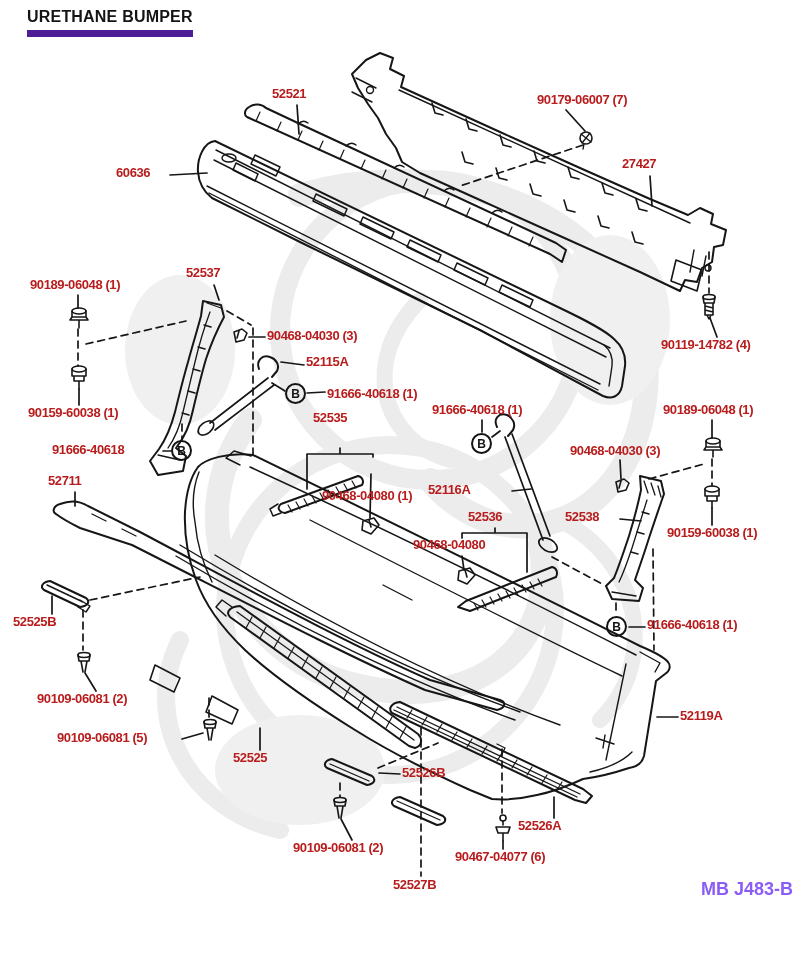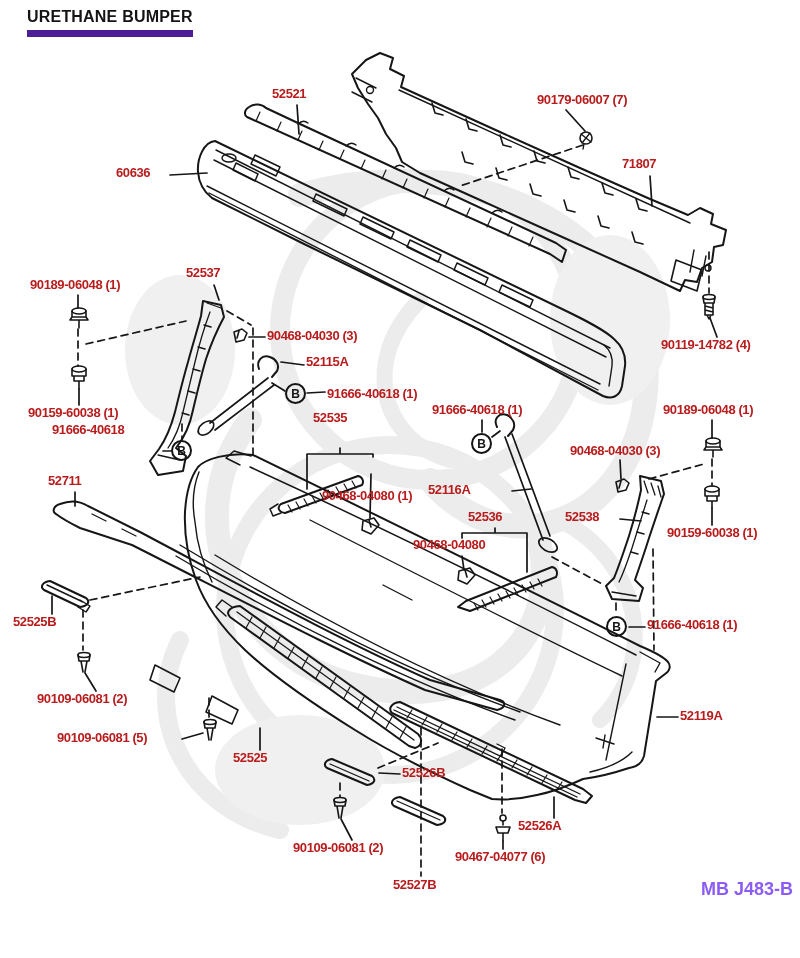--- a/index.html
+++ b/index.html
@@ -287,31 +287,31 @@
 <div class="bsym" style="left:171px;top:440px;">B</div>
 <div class="bsym" style="left:285px;top:383px;">B</div>
 <div class="bsym" style="left:471px;top:433px;">B</div>
 <div class="bsym" style="left:606px;top:616px;">B</div>
 
 <div class="footer-code" style="left:701px;top:879px;">MB J483-B</div>
 
 <div class="label" style="left: 272px; top: 87px;">52521</div>
     <div class="label" style="left: 537px; top: 93px;">90179-06007 (7)</div>
     <div class="label" style="left: 116px; top: 166px;">60636</div>
-    <div class="label" style="left: 622px; top: 157px;">71807</div>
+    <div class="label" style="left: 622px; top: 157px;">27427</div>
     <div class="label" style="left: 30px; top: 278px;">90189-06048 (1)</div>
     <div class="label" style="left: 186px; top: 266px;">52537</div>
     <div class="label" style="left: 267px; top: 329px;">90468-04030 (3)</div>
     <div class="label" style="left: 661px; top: 338px;">90119-14782 (4)</div>
     <div class="label" style="left: 306px; top: 355px;">52115A</div>
     <div class="label" style="left: 327px; top: 387px;">91666-40618 (1)</div>
     <div class="label" style="left: 28px; top: 406px;">90159-60038 (1)</div>
     <div class="label" style="left: 432px; top: 403px;">91666-40618 (1)</div>
     <div class="label" style="left: 663px; top: 403px;">90189-06048 (1)</div>
-    <div class="label" style="left: 52px; top: 423px;">91666-40618</div>
+    <div class="label" style="left: 52px; top: 443px;">91666-40618</div>
     <div class="label" style="left: 313px; top: 411px;">52535</div>
     <div class="label" style="left: 322px; top: 457px; margin-top: 32px;">90468-04080 (1)</div>
     <div class="label" style="left: 570px; top: 444px;">90468-04030 (3)</div>
     <div class="label" style="left: 48px; top: 474px;">52711</div>
     <div class="label" style="left: 428px; top: 483px;">52116A</div>
     <div class="label" style="left: 468px; top: 510px;">52536</div>
     <div class="label" style="left: 565px; top: 510px;">52538</div>
     <div class="label" style="left: 667px; top: 526px;">90159-60038 (1)</div>
     <div class="label" style="left: 413px; top: 538px;">90468-04080</div>
     <div class="label" style="left: 13px; top: 615px;">52525B</div>

